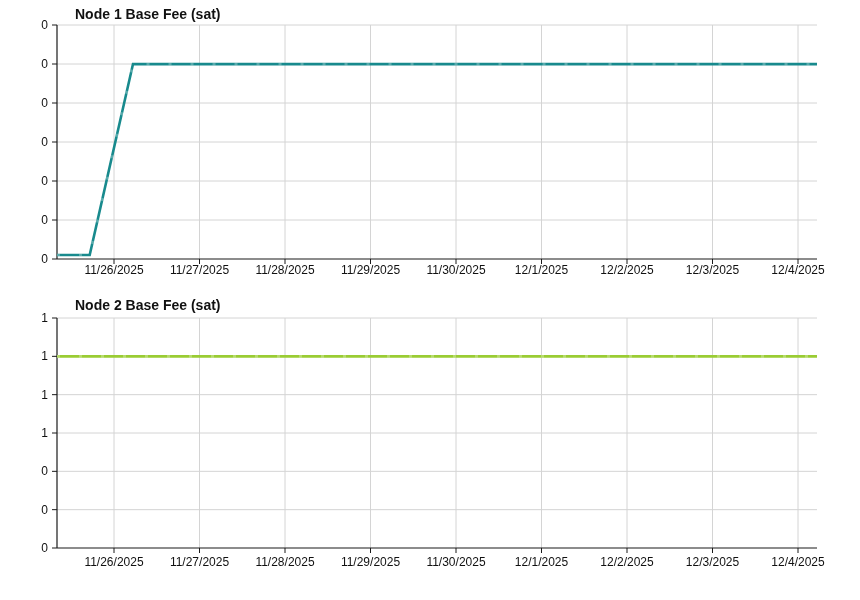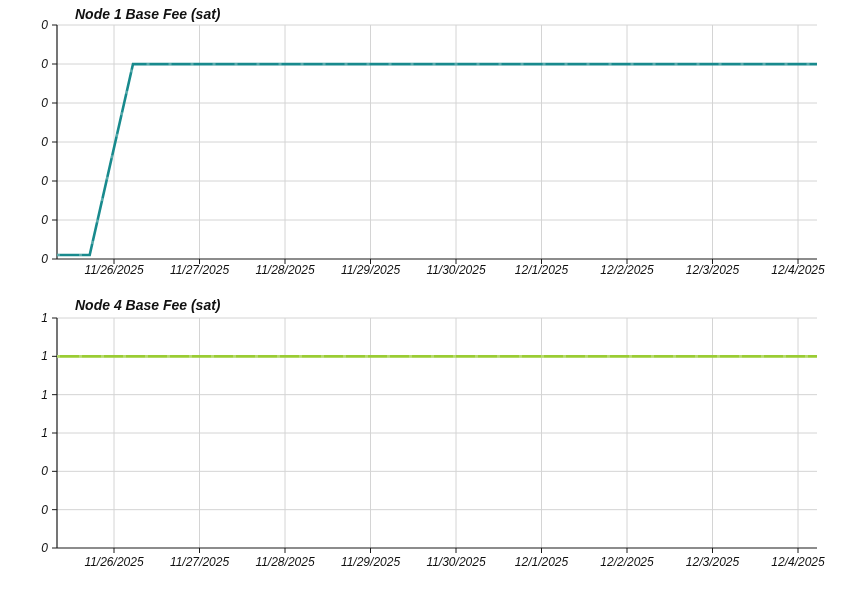--- a/index.html
+++ b/index.html
@@ -9,21 +9,20 @@
     width: 860px;
     height: 600px;
     overflow: hidden;
     font-family: "Liberation Sans", sans-serif;
   }
   #root {
     position: relative;
     width: 740px;
     height: 600px;
     background: #ffffff;
-    font-style: italic;
   }
   .chart-title {
     position: absolute;
     font-size: 14px;
     font-weight: 700;
     color: #111111;
     white-space: nowrap;
     line-height: 16px;
   }
   #plot-svg {
@@ -35,21 +34,21 @@
     font-family: "Liberation Sans", sans-serif;
     font-size: 12px;
     fill: #111111;
   }
 </style>
 </head>
 <body>
 
 <div id="root">
   <div class="chart-title" style="left:75px; top:6px;">Node 1 Base Fee (sat)</div>
-  <div class="chart-title" style="left:75px; top:297px;">Node 4 Base Fee (sat)</div>
+  <div class="chart-title" style="left:75px; top:297px;">Node 2 Base Fee (sat)</div>
   <svg id="plot-svg" width="860" height="600" viewBox="0 0 860 600">
       <line x1="114" y1="25" x2="114" y2="259" stroke="#d4d4d4" stroke-width="1"></line>
       <line x1="114" y1="259" x2="114" y2="264" stroke="#1a1a1a" stroke-width="1"></line>
       <text x="114" y="274" text-anchor="middle" class="tick-label">11/26/2025</text>
       <line x1="199.5" y1="25" x2="199.5" y2="259" stroke="#d4d4d4" stroke-width="1"></line>
       <line x1="199.5" y1="259" x2="199.5" y2="264" stroke="#1a1a1a" stroke-width="1"></line>
       <text x="199.5" y="274" text-anchor="middle" class="tick-label">11/27/2025</text>
       <line x1="285" y1="25" x2="285" y2="259" stroke="#d4d4d4" stroke-width="1"></line>
       <line x1="285" y1="259" x2="285" y2="264" stroke="#1a1a1a" stroke-width="1"></line>
       <text x="285" y="274" text-anchor="middle" class="tick-label">11/28/2025</text>

